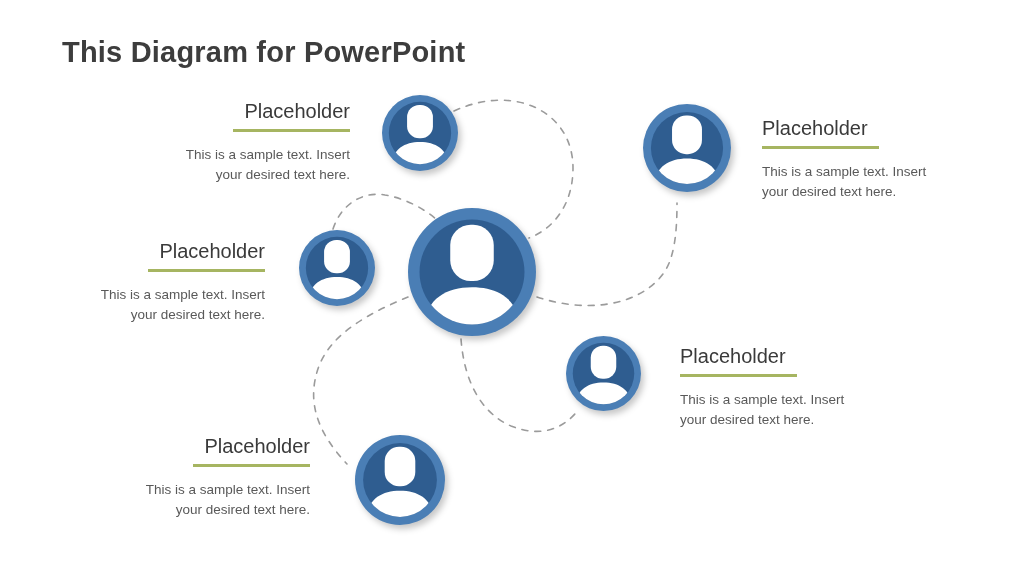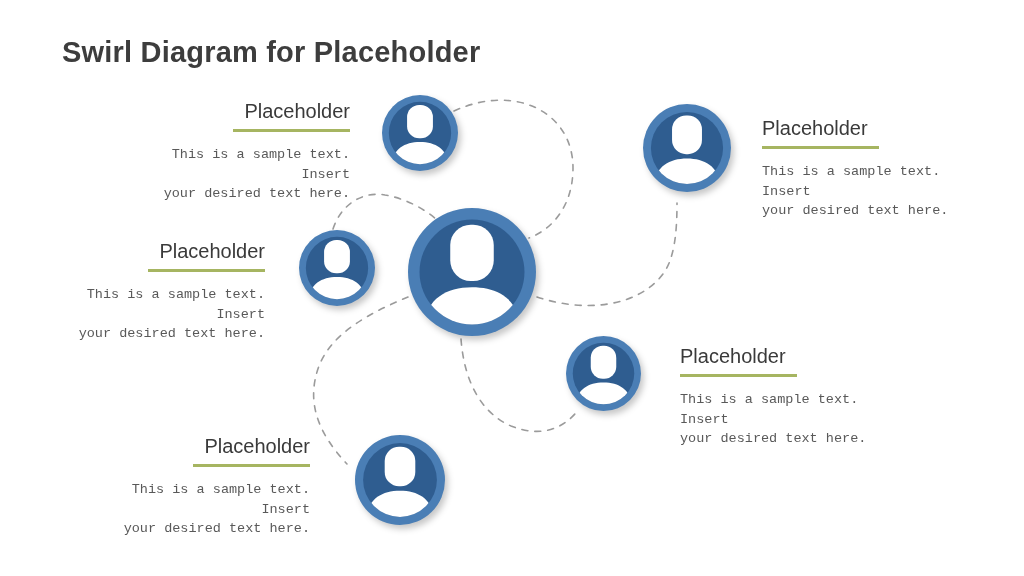--- a/index.html
+++ b/index.html
@@ -54,33 +54,32 @@
   .block .rule{
     height:3px;width:117px;
     background:var(--underline);
     margin-top:6px;
   }
   .block .body{
     margin-top:13px;
     font-size:13.5px;
     color:var(--body-text);
     line-height:1.45;
-    font-family:Liberation Mono, monospace;
   }
   .block .body span{display:block;}
   .block.align-right{text-align:right;}
   .block.align-right .rule{margin-left:auto;}
   .block.align-left{text-align:left;}
 </style>
 </head>
 <body>
 
 <div class="slide">
 
-  <h1 class="title">Swirl Diagram for Placeholder</h1>
+  <h1 class="title">This Diagram for PowerPoint</h1>
 
   <svg width="0" height="0" style="position:absolute" aria-hidden="true">
     <defs>
       <clipPath id="avclip">
           <circle cx="50" cy="50" r="41"></circle>
         </clipPath>
     </defs>
   </svg>
 
   <svg class="connectors" viewBox="0 0 1024 576">

